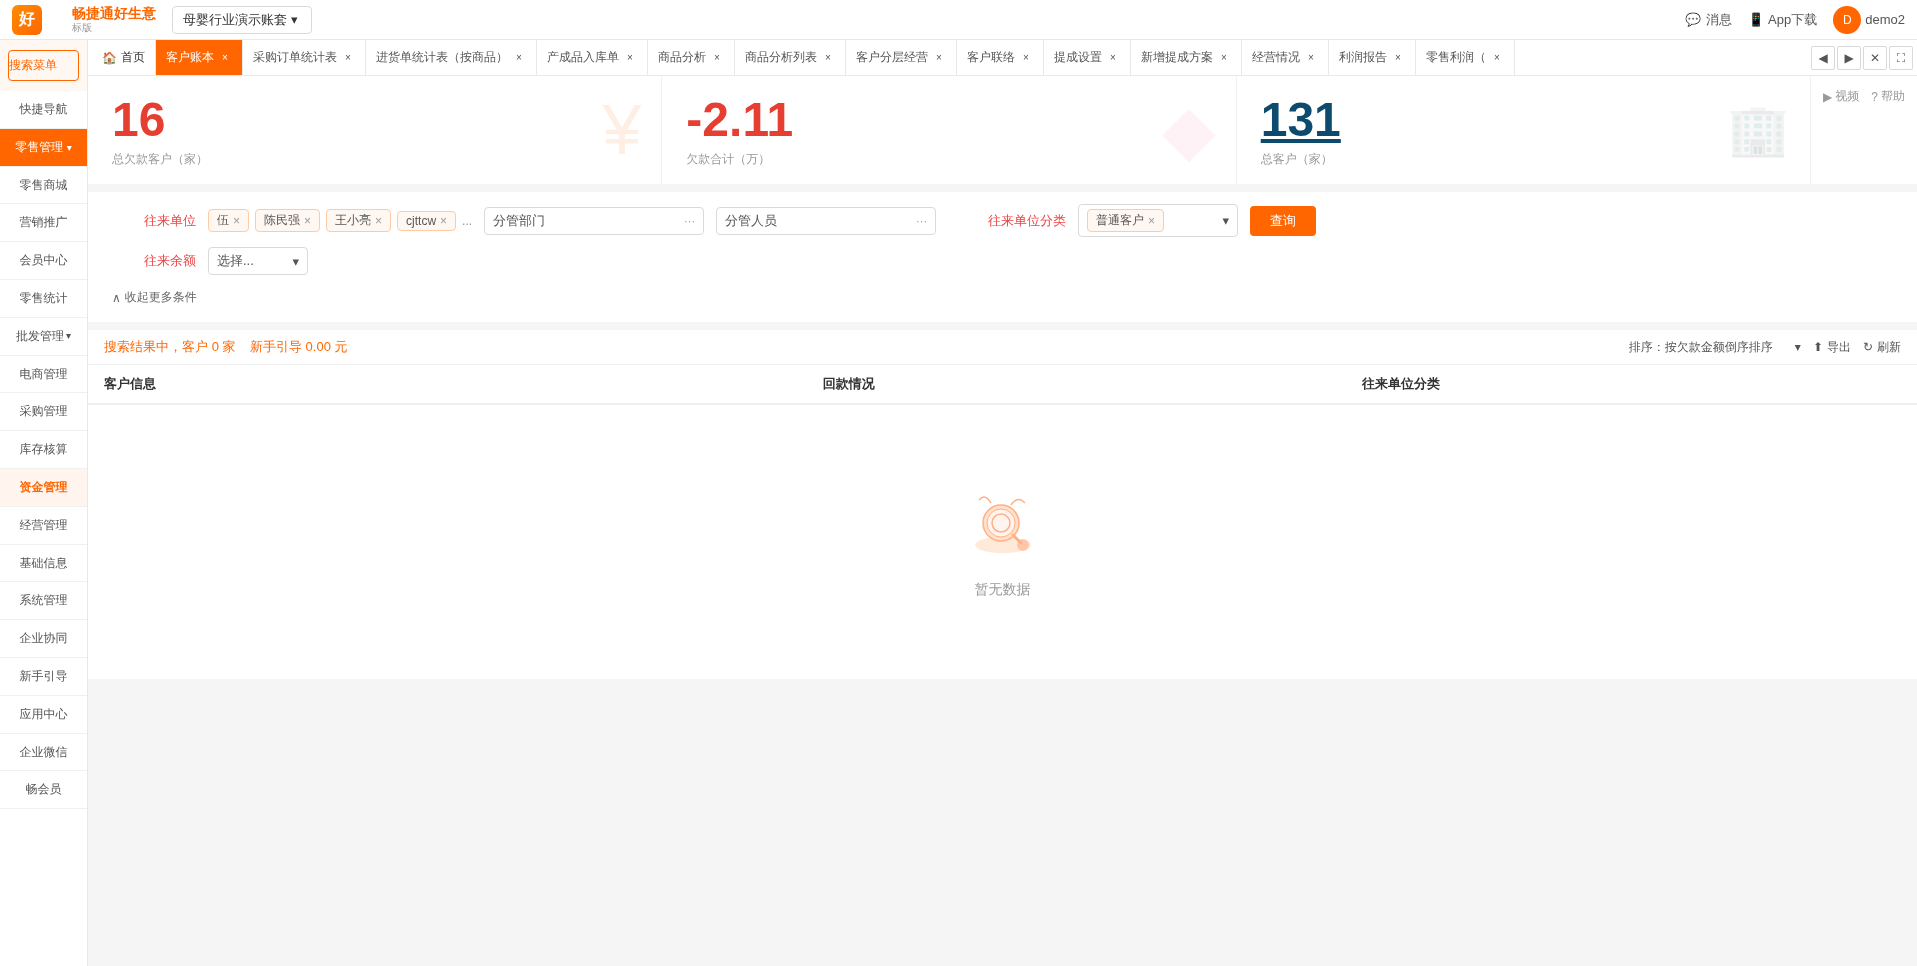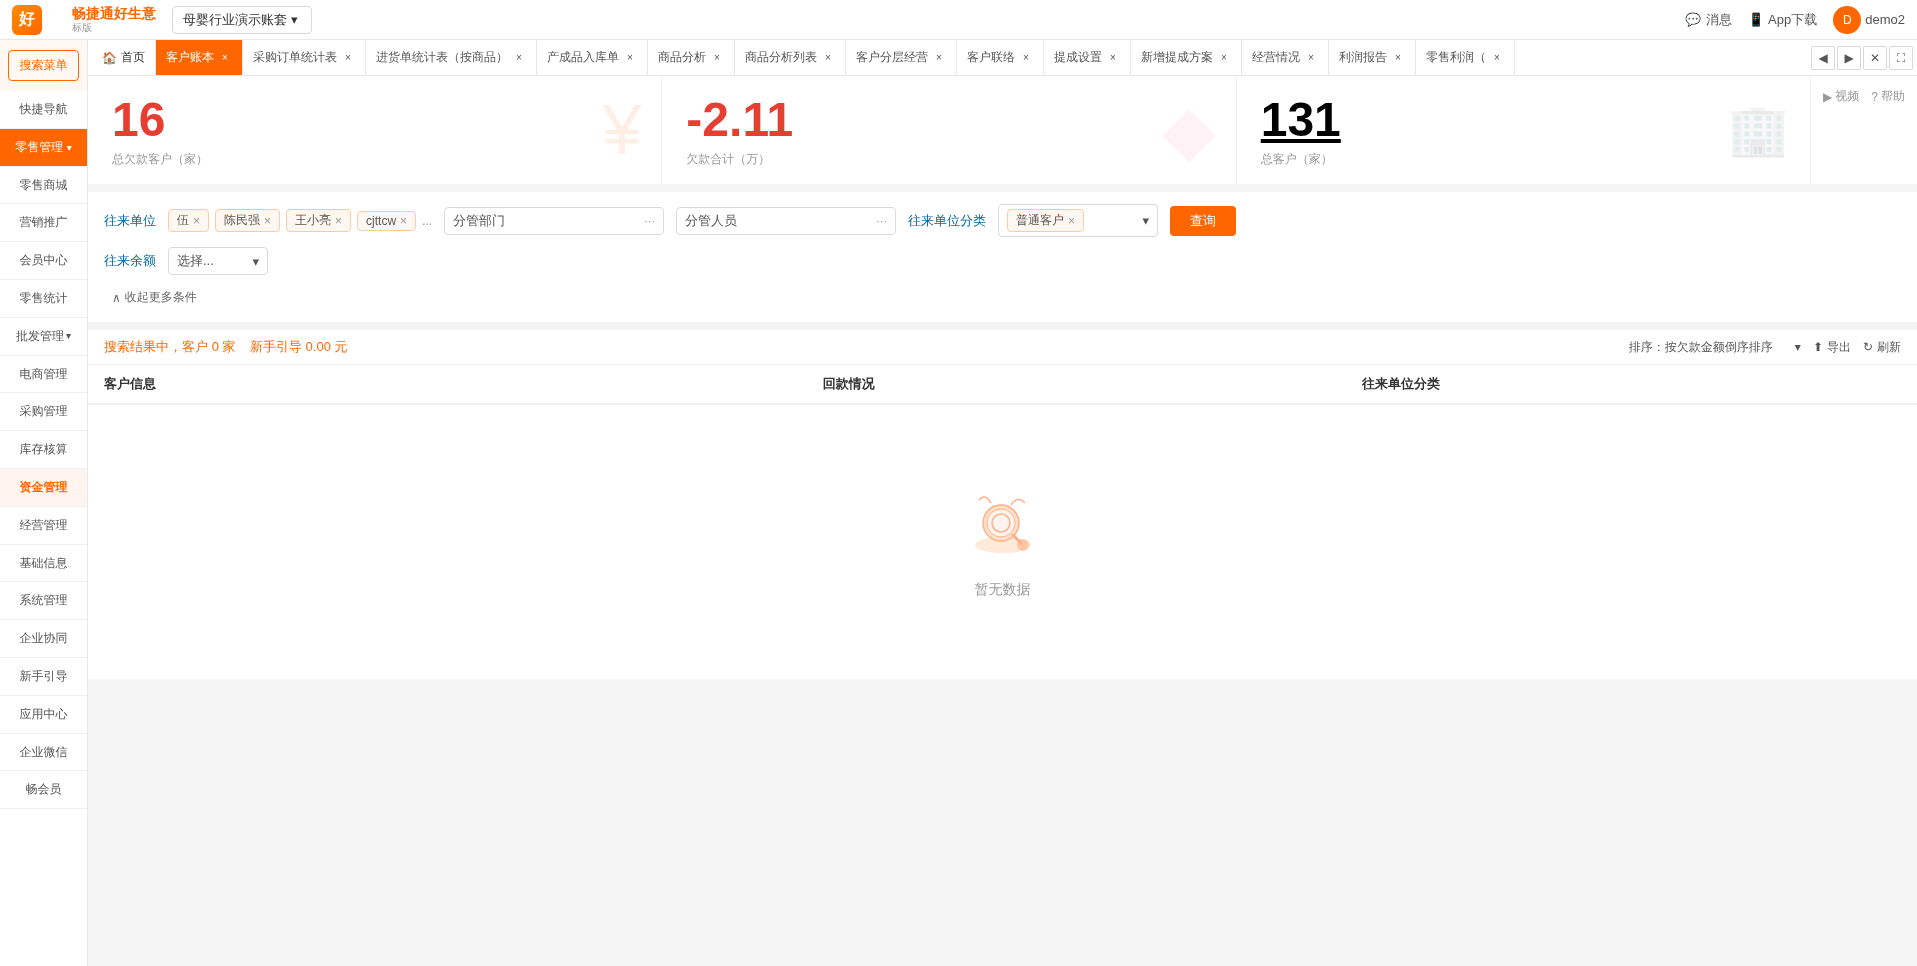--- a/index.html
+++ b/index.html
@@ -15,21 +15,21 @@
     .top-right { margin-left: auto; display: flex; align-items: center; gap: 16px; color: #555; font-size: 13px; }
     .top-right-item { display: flex; align-items: center; gap: 4px; cursor: pointer; }
     .avatar { width: 28px; height: 28px; border-radius: 50%; background: #ff6600; color: #fff; display: flex; align-items: center; justify-content: center; font-size: 12px; }
 
     
     .main-layout { display: flex; flex: 1; overflow: hidden; }
 
     
     .sidebar { width: 88px; background: #fff; border-right: 1px solid #e8e8e8; display: flex; flex-direction: column; overflow-y: auto; flex-shrink: 0; }
     .sidebar-search { padding: 10px 8px; background: #fff8f2; }
-    .sidebar-search-btn { width: 100%; padding: 6px 0; background: transparent; border: 1px solid #ff6600; border-radius: 4px; color: #ff6600; font-size: 12px; cursor: pointer; text-align: center; }
+    .sidebar-search-btn { width: 100%; padding: 6px 0; background: transparent; border: 1px solid #ff6600; border-radius: 4px; color: #ff6600; font-size: 12px; cursor: pointer; text-align: left; }
     .sidebar-nav-item { padding: 10px 4px; text-align: center; cursor: pointer; color: #555; font-size: 12px; line-height: 1.4; border-bottom: 1px solid #f0f0f0; }
     .sidebar-nav-item.active { background: #ff6600; color: #fff; }
     .sidebar-nav-item.has-arrow { display: flex; align-items: center; justify-content: center; gap: 2px; }
 
     
     .content-area { flex: 1; display: flex; flex-direction: column; overflow: hidden; }
 
     
     .tab-bar { height: 36px; background: #fff; border-bottom: 1px solid #e8e8e8; display: flex; align-items: center; overflow: hidden; flex-shrink: 0; padding-left: 4px; }
     .tab-item { display: flex; align-items: center; gap: 4px; padding: 0 10px; height: 36px; font-size: 12px; cursor: pointer; white-space: nowrap; border-right: 1px solid #e8e8e8; color: #555; flex-shrink: 0; }
@@ -42,27 +42,27 @@
     
     .page-content { flex: 1; overflow-y: auto; background: #f5f5f5; padding: 0; }
 
     
     .stats-row { display: flex; background: #fff; margin-bottom: 8px; }
     .stat-card { flex: 1; padding: 16px 24px; display: flex; flex-direction: column; align-items: flex-start; position: relative; border-right: 1px solid #f0f0f0; }
     .stat-card:last-child { border-right: none; }
     .stat-card-bg { position: absolute; right: 20px; top: 50%; transform: translateY(-50%); opacity: 0.15; font-size: 60px; }
     .stat-value { font-size: 48px; font-weight: bold; }
     .stat-value.red { color: #e63e30; }
-    .stat-value.black { color: #000000; text-decoration: underline; cursor: pointer; }
+    .stat-value.black { color: #0c4a6e; text-decoration: underline; cursor: pointer; }
     .stat-label { font-size: 12px; color: #999; margin-top: 4px; }
 
     
     .filter-area { background: #fff; padding: 12px 16px; margin-bottom: 8px; }
     .filter-row { display: flex; align-items: center; gap: 12px; margin-bottom: 10px; flex-wrap: wrap; }
-    .filter-label { color: #0369a1; font-size: 13px; white-space: nowrap; }
+    .filter-label { color: #ef4444; font-size: 13px; white-space: nowrap; margin-left: 40px; }
     .filter-tags { display: flex; gap: 6px; align-items: center; flex-wrap: wrap; }
     .filter-tag { display: flex; align-items: center; gap: 4px; background: #fff8f2; border: 1px solid #ffcba4; border-radius: 4px; padding: 2px 8px; font-size: 12px; color: #555; }
     .filter-tag .tag-close { cursor: pointer; color: #999; }
     .more-tags { color: #999; cursor: pointer; font-size: 12px; }
     .filter-select { border: 1px solid #d9d9d9; border-radius: 4px; padding: 4px 8px; font-size: 13px; color: #555; min-width: 150px; display: flex; align-items: center; justify-content: space-between; cursor: pointer; }
     .filter-select-wide { min-width: 220px; }
     .collapse-btn { display: flex; align-items: center; gap: 4px; color: #666; font-size: 12px; cursor: pointer; margin: 0 auto; padding: 4px 8px; }
 
     
     .results-bar { background: #fff; padding: 8px 16px; display: flex; align-items: center; justify-content: space-between; border-bottom: 1px solid #f0f0f0; }

